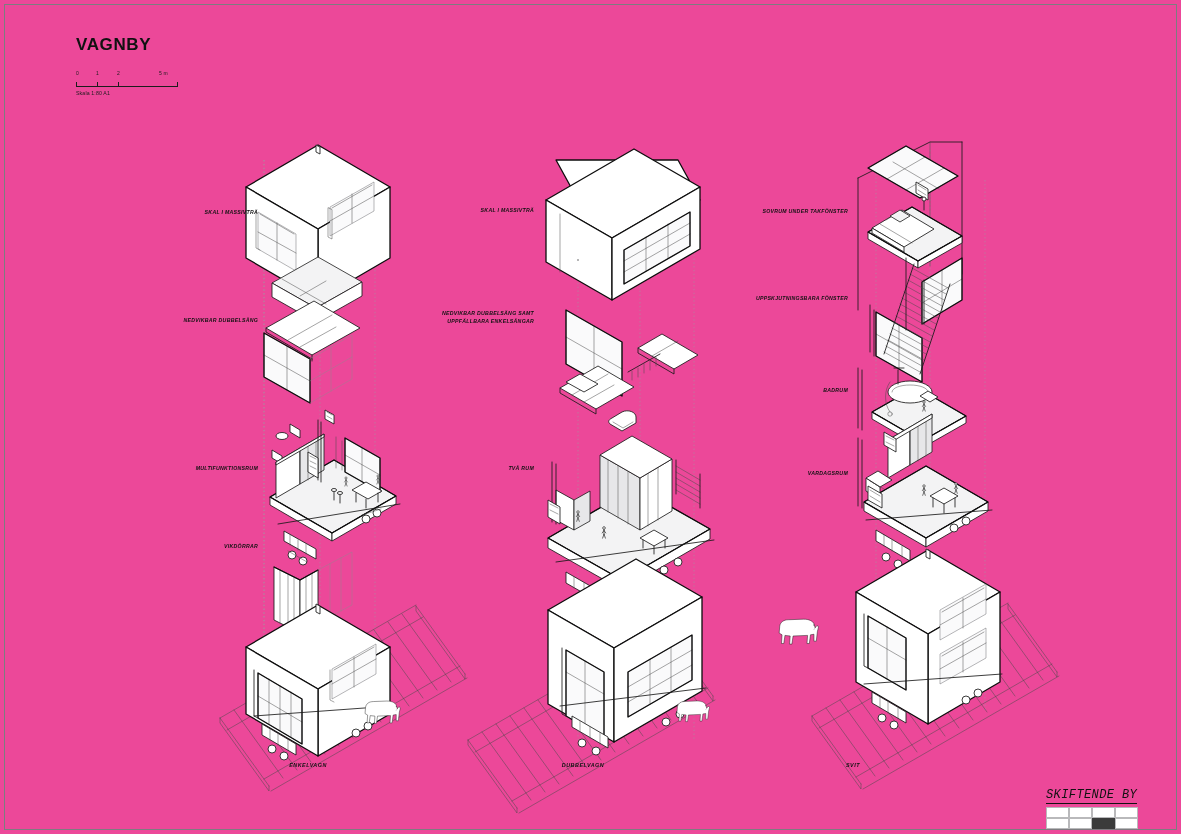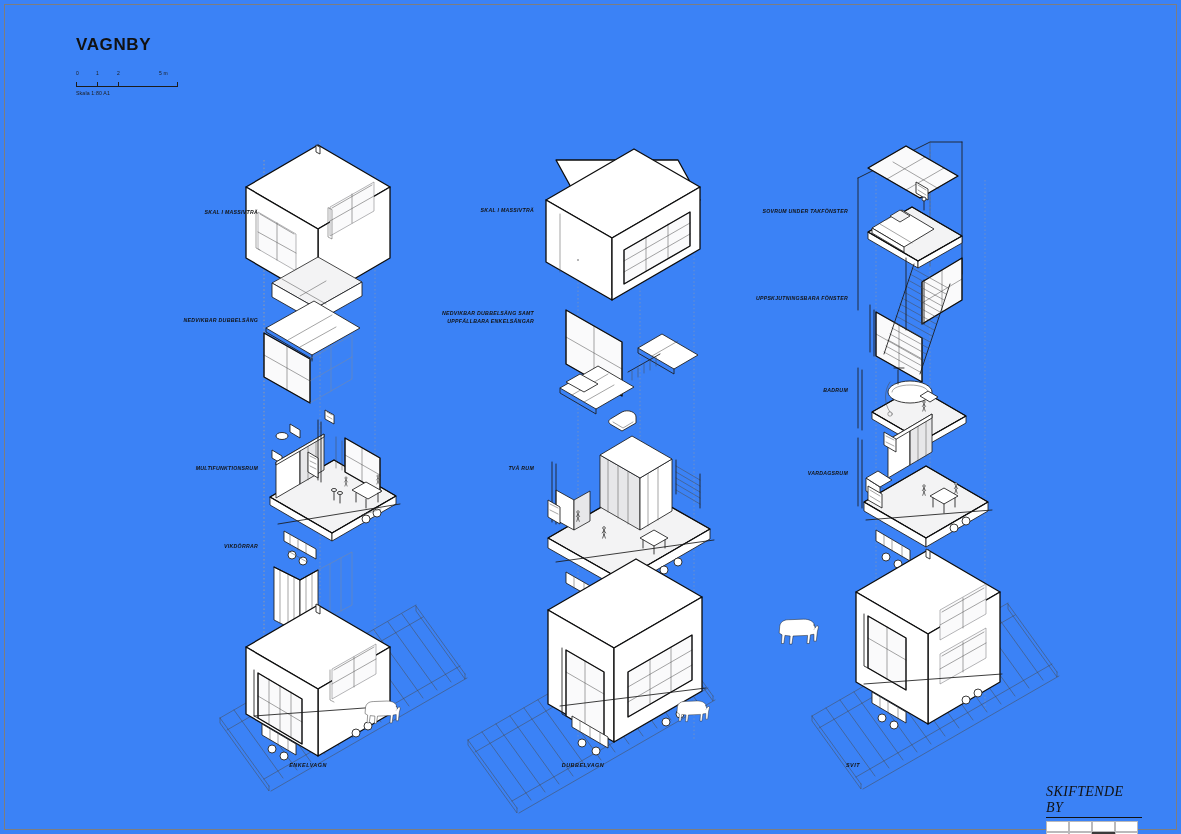--- a/index.html
+++ b/index.html
@@ -8,21 +8,21 @@
     background: #ffffff;
   }
   body {
     font-family: "Liberation Sans", sans-serif;
     -webkit-font-smoothing: antialiased;
   }
   #board {
     position: relative;
     width: 1181px;
     height: 834px;
-    background: #3b82f6;
+    background: #ec4899;
     box-sizing: border-box;
     overflow: hidden;
   }
   .frame-border {
     position: absolute;
     left: 4px;
     top: 4px;
     width: 1173px;
     height: 826px;
     border: 1px solid #7d7d80;
@@ -122,23 +122,23 @@
     pointer-events: none;
   }
   
   .logo {
     position: absolute;
     left: 1046px;
     top: 784px;
     width: 96px;
   }
   .logo-word {
-    font-family: Liberation Serif, serif;
+    font-family: Liberation Mono, monospace;
     font-style: italic;
-    font-size: 14px;
+    font-size: 12px;
     letter-spacing: 0.4px;
     color: #111111;
     border-bottom: 1px solid #111111;
     display: inline-block;
     padding-bottom: 1px;
     margin-bottom: 3px;
   }
   .logo-grid {
     display: grid;
     grid-template-columns: repeat(4, 23px);

